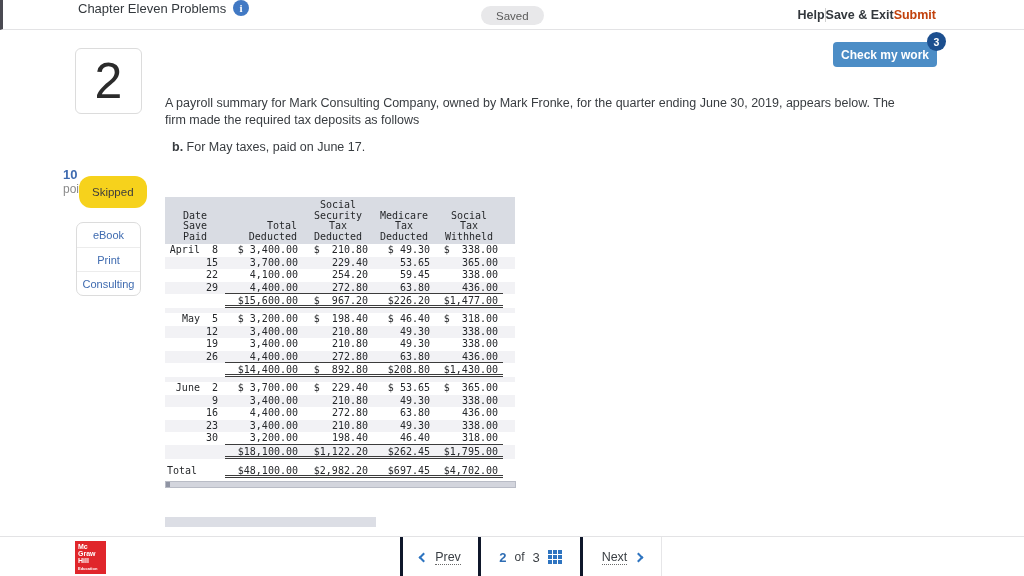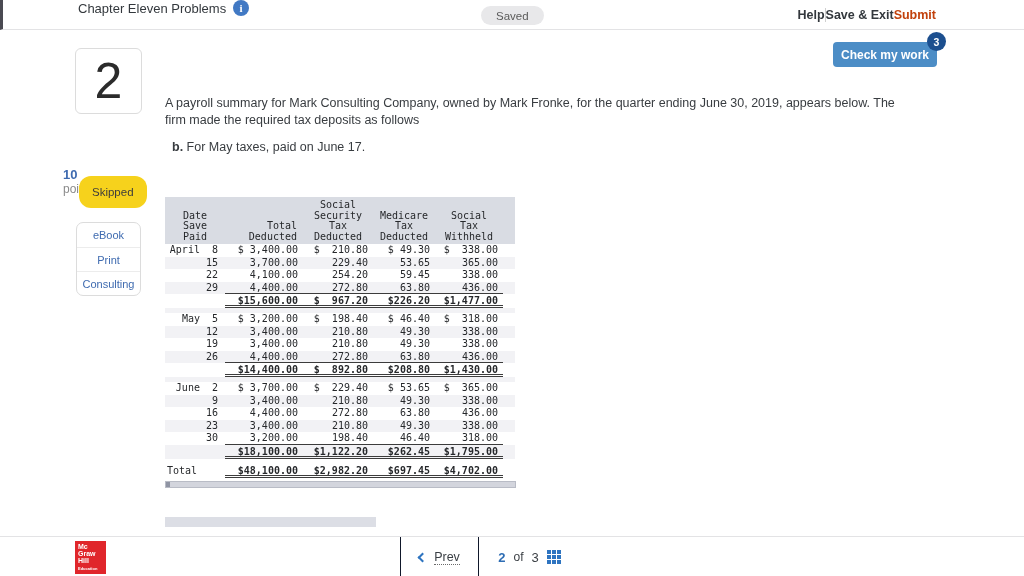--- a/index.html
+++ b/index.html
@@ -57,37 +57,37 @@
   .pt-header { display:flex; background:#d9dce3; padding:3px 0 2px 0; align-items:flex-end; }
   .pt-hcell { display:flex; flex-direction:column; justify-content:flex-end; line-height:10.5px; text-align:center; }
   .pt-hcell:nth-child(2) { text-align:right; padding-right:6px; }
   .pt-row { display:flex; height:12.5px; line-height:12.5px; white-space:pre; }
   .pt-row.stripe { background:#f2f2f5; }
   .pt-row.spacer { height:5px; }
   .pt-row.subtotal, .pt-row.total { height:14px; line-height:13px; }
   .pt-cell { text-align:right; }
   .pt-cell.left { text-align:left; padding-left:2px; }
   .pt-cell.u1 { border-bottom:1px solid #3c3c3c; }
-  .pt-cell.u2 { border-bottom:3px double #3c3c3c;font-weight:bold; }
+  .pt-cell.u2 { border-bottom:3px double #3c3c3c; }
 
   .hscroll { position:absolute; left:165px; top:481px; width:351px; height:7px;
              background:#d3d5dd; border:1px solid #b9bcc6; cursor:pointer; }
   .hscroll-thumb { position:absolute; left:0; top:0; width:4px; height:100%; background:#8f94a3; }
   .stub-bar { position:absolute; left:165px; top:517px; width:211px; height:10px; background:#dcdee5; }
 
   
   .footer { position:absolute; left:0; top:536px; width:1024px; height:40px; background:#fff;
             border-top:1px solid #e3e3e5; }
   .mhe-logo { position:absolute; left:75px; top:4px; width:31px; height:33px; background:#e0262b;
               color:#fff; padding:2px 0 0 3px; }
   .mhe-logo .l { font-size:7px; font-weight:700; line-height:7px; letter-spacing:0; }
   .mhe-logo .edu { font-size:4px; font-weight:700; margin-top:2px; }
   .fnav { position:absolute; left:400px; top:0; height:40px; display:flex; align-items:stretch; }
   .fgroup { display:flex; align-items:center; justify-content:center; gap:8px;
-            border-left:1px solid #0f172a; }
+            border-left:3px solid #0f172a; }
   .fgroup.last { border-right:1px solid #e6e6e8; }
   .g-prev { width:78px; } .g-page { width:102px; } .g-next { width:82px; }
   .navlink { font-size:12.5px; color:#3a3f44; border-bottom:1px dotted #6a6a6a; cursor:pointer; }
   .chev { width:7px; height:7px; border-left:2.5px solid #2e74c0; border-bottom:2.5px solid #2e74c0;
           display:inline-block; cursor:pointer; }
   .chev.left  { transform:rotate(45deg); }
   .chev.right { transform:rotate(225deg); }
   .pg-cur { color:#2e6db4; font-weight:700; font-size:13px; }
   .pg-of  { color:#3a3f44; font-size:12px; }
   .pg-tot { color:#3a3f44; font-size:13px; }
@@ -212,14 +212,18 @@
           <i></i>
           <i></i>
           <i></i>
           <i></i>
           <i></i>
           <i></i>
           <i></i>
           <i></i>
         </span>
     </div>
+    <div class="fgroup g-next last">
+      <span class="navlink">Next</span>
+      <span class="chev right"></span>
+    </div>
   </div>
 </footer>
 
 </body></html>

